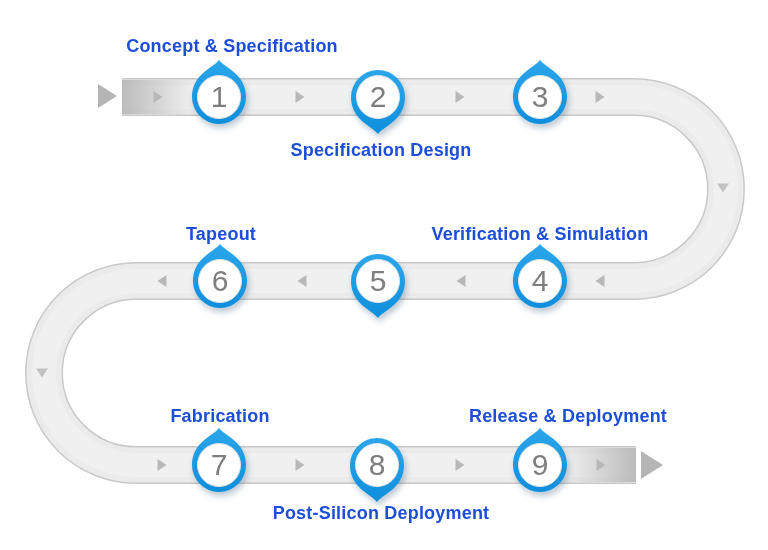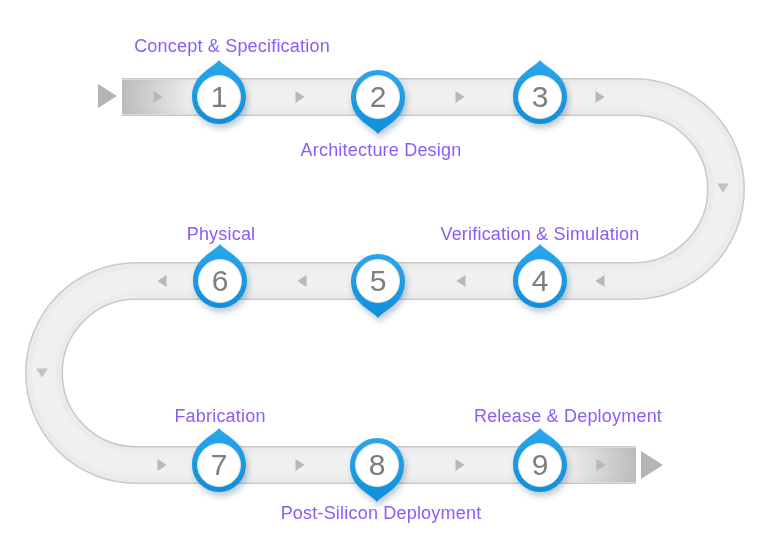--- a/index.html
+++ b/index.html
@@ -34,21 +34,21 @@
   .pin-num {
     position:absolute; left:0; width:58px; text-align:center;
     transform:translateY(-50%); line-height:1;
     font-size:30px; font-weight:400; color:#7e7e7e; letter-spacing:0;
   }
   .pin-up  .pin-num { top:37px; }
   .pin-down .pin-num { top:27px; }
 
   .step-label {
     position:absolute; z-index:4; transform:translate(-50%,-50%);
-    white-space:nowrap; font-size:18px; font-weight:400; color:#8b5cf6;
+    white-space:nowrap; font-size:18px; font-weight:700; color:#1d4ed8;
     letter-spacing:0.2px;
   }
 </style>
 </head>
 <body>
 
 <div class="canvas">
 
   <svg class="road-svg" width="768" height="550" viewBox="0 0 768 550" aria-hidden="true">
     <defs>
@@ -96,21 +96,21 @@
   </div>
   <div class="step-label" style="left:232px;top:46px">Concept &amp; Specification</div>
 
   <div class="pin pin-down" style="left:349px;top:70px">
     <svg width="58" height="64" viewBox="0 0 58 64">
       <path d="M29 64 C35 56 56 50 56 27 A27 27 0 1 0 2 27 C2 50 23 56 29 64 Z" fill="url(#pinGrad)"></path>
       <circle cx="29" cy="27" r="21.5" fill="#ffffff" stroke="#e3e3e3" stroke-width="1"></circle>
     </svg>
     <span class="pin-num">2</span>
   </div>
-  <div class="step-label" style="left:381px;top:150px">Architecture Design</div>
+  <div class="step-label" style="left:381px;top:150px">Specification Design</div>
 
   <div class="pin pin-up" style="left:511px;top:60px">
     <svg width="58" height="64" viewBox="0 0 58 64">
       <path d="M29 0 C35 8 56 14 56 37 A27 27 0 1 1 2 37 C2 14 23 8 29 0 Z" fill="url(#pinGrad)"></path>
       <circle cx="29" cy="37" r="21.5" fill="#ffffff" stroke="#e3e3e3" stroke-width="1"></circle>
     </svg>
     <span class="pin-num">3</span>
   </div>
 
   <div class="pin pin-up" style="left:511px;top:244px">
@@ -130,21 +130,21 @@
     <span class="pin-num">5</span>
   </div>
 
   <div class="pin pin-up" style="left:191px;top:244px">
     <svg width="58" height="64" viewBox="0 0 58 64">
       <path d="M29 0 C35 8 56 14 56 37 A27 27 0 1 1 2 37 C2 14 23 8 29 0 Z" fill="url(#pinGrad)"></path>
       <circle cx="29" cy="37" r="21.5" fill="#ffffff" stroke="#e3e3e3" stroke-width="1"></circle>
     </svg>
     <span class="pin-num">6</span>
   </div>
-  <div class="step-label" style="left:221px;top:234px">Physical</div>
+  <div class="step-label" style="left:221px;top:234px">Tapeout</div>
 
   <div class="pin pin-up" style="left:190px;top:428px">
     <svg width="58" height="64" viewBox="0 0 58 64">
       <path d="M29 0 C35 8 56 14 56 37 A27 27 0 1 1 2 37 C2 14 23 8 29 0 Z" fill="url(#pinGrad)"></path>
       <circle cx="29" cy="37" r="21.5" fill="#ffffff" stroke="#e3e3e3" stroke-width="1"></circle>
     </svg>
     <span class="pin-num">7</span>
   </div>
   <div class="step-label" style="left:220px;top:416px">Fabrication</div>
 

